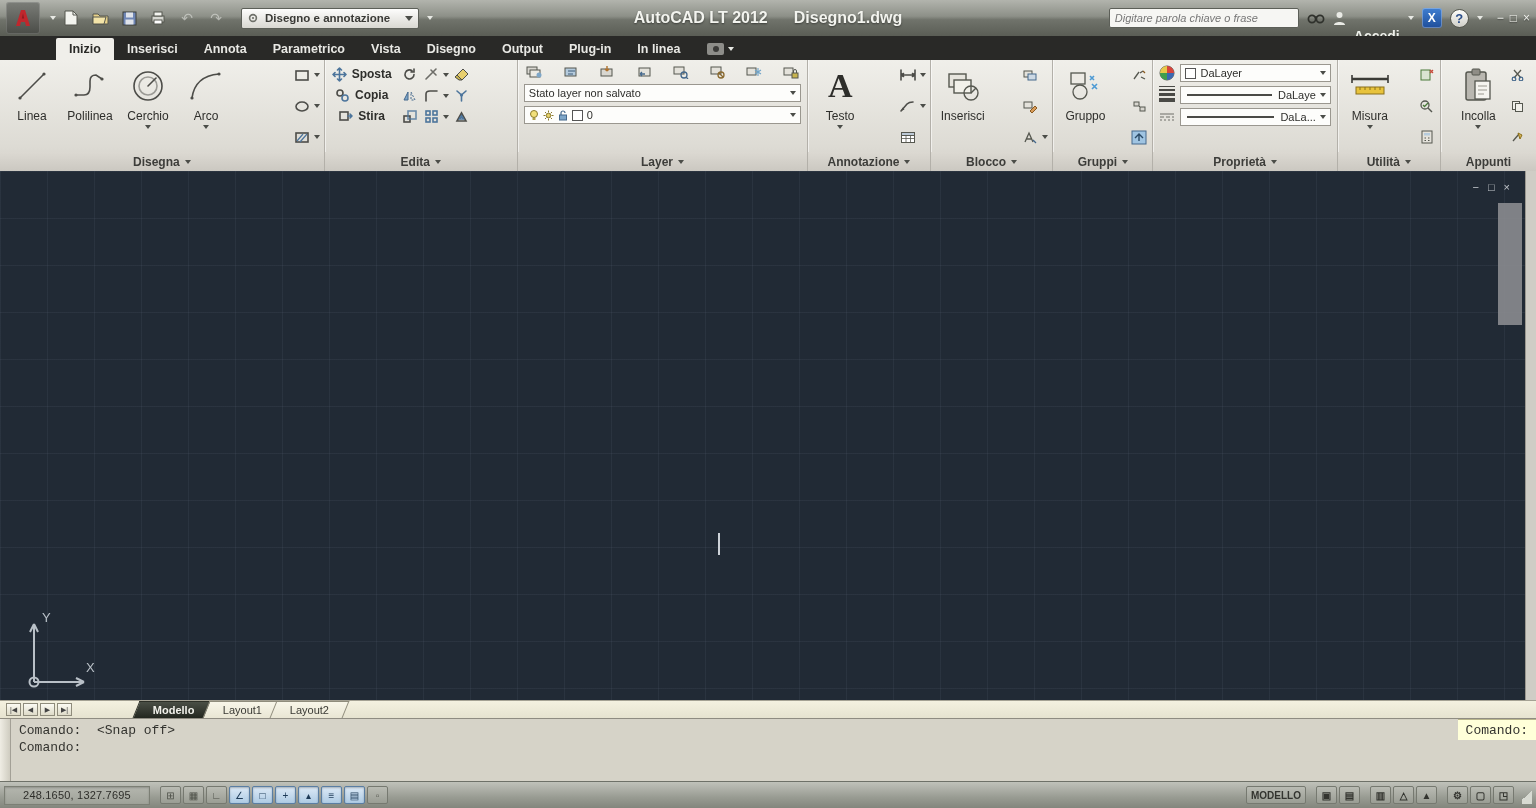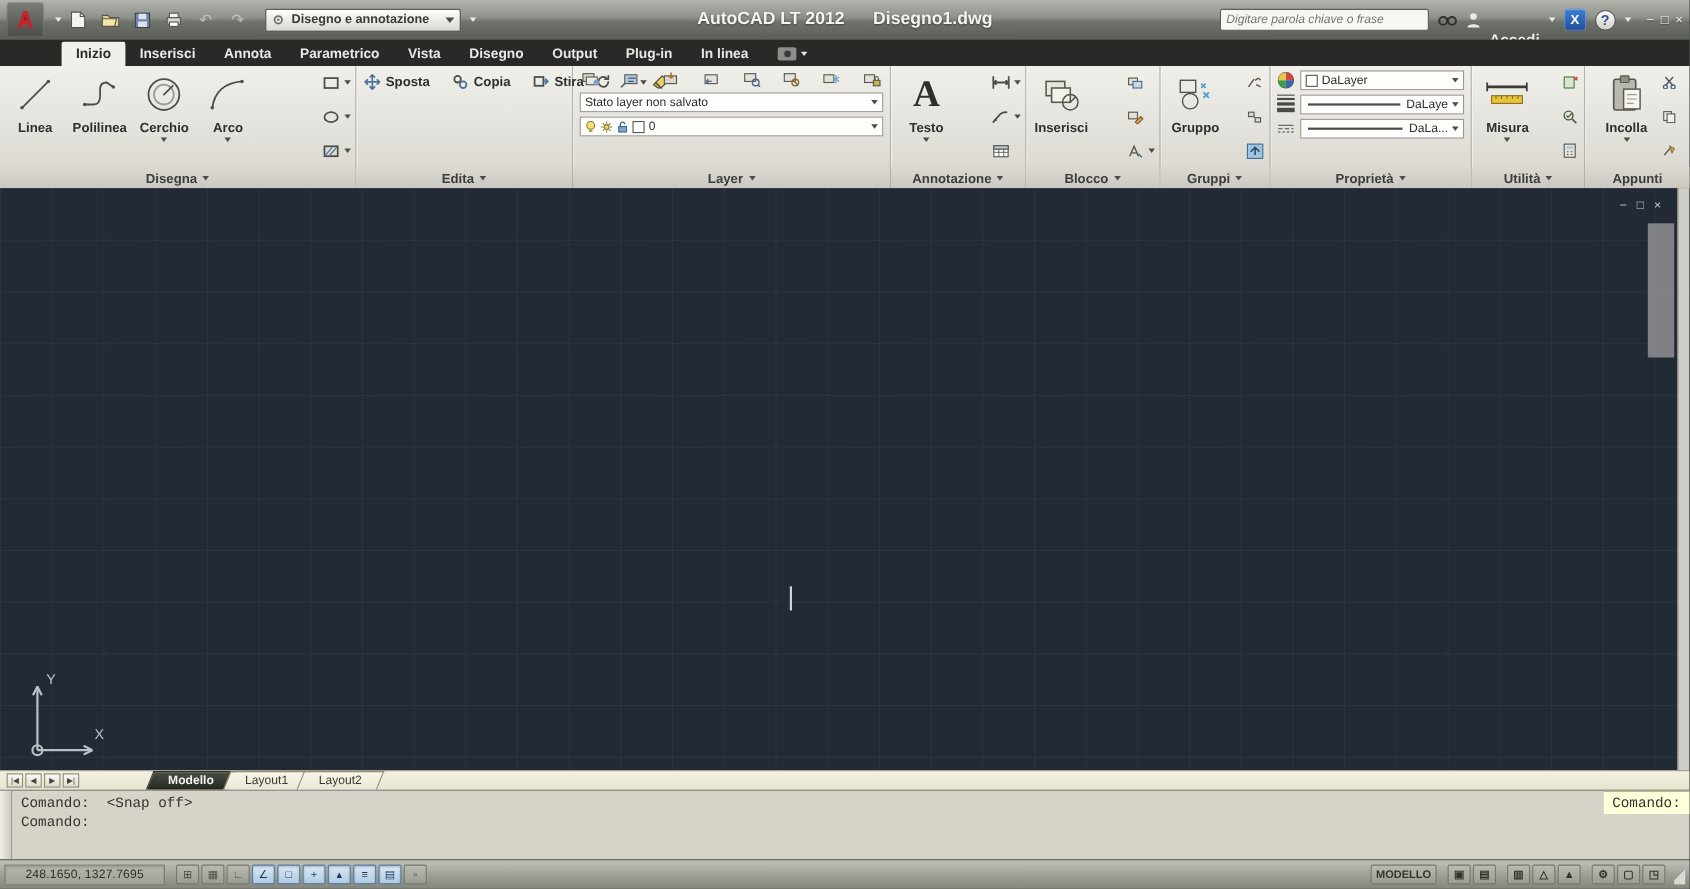--- a/index.html
+++ b/index.html
@@ -89,27 +89,27 @@
   .panel-body { flex:1; display:flex; padding:3px 4px 0; gap:2px; }
   .panel-title {
     height:19px; display:flex; align-items:center; justify-content:center; gap:5px;
     font-size:12px; font-weight:bold; color:#3d3d3a;
     background:linear-gradient(#dcd9d2,#cbc8c1);
   }
   .bigbtn {
     display:flex; flex-direction:column; align-items:center; justify-content:flex-start;
     padding:2px 4px 0; border-radius:2px; min-width:56px;
   }
-  .bigbtn .blabel { font-size:12px; font-weight:bold; color:#2e2e2b; margin-top:2px; white-space:nowrap; }
+  .bigbtn .blabel { font-size:12px; font-weight:normal; color:#2e2e2b; margin-top:2px; white-space:nowrap; }
   .bigbtn .icw { height:42px; display:flex; align-items:center; justify-content:center; }
   .bigbtn .dd { margin-top:2px; }
   .smallcol { display:flex; flex-direction:column; justify-content:space-between; padding:3px 0 6px; }
   .smrow { display:flex; align-items:center; gap:3px; height:18px; }
   .smicon { width:18px; height:16px; display:flex; align-items:center; justify-content:center; }
-  .hlist { display:flex; flex-direction:row; gap:14px; padding-top:2px; }
+  .hlist { display:flex; flex-direction:column; gap:3px; padding-top:2px;align-items:center; }
   .hitem { display:flex; align-items:center; gap:5px; height:18px; padding:0 3px; border-radius:2px; }
   .hitem .blabel { font-size:12px; font-weight:bold; color:#2e2e2b; }
   .grid3 { display:grid; grid-template-columns:auto auto auto; gap:2px 4px; align-content:start; padding-top:2px; margin-left:4px; }
   .gcell { display:flex; align-items:center; gap:2px; height:19px; }
   .combo {
     background:#fdfdfb; border:1px solid #9a978f; height:18px;
     display:flex; align-items:center; padding:0 4px; gap:4px; font-size:11px; color:#2e2e2b;
   }
   .combo .flex { flex:1; }
   .layercol { display:flex; flex-direction:column; gap:4px; width:100%; padding:1px 2px; }

